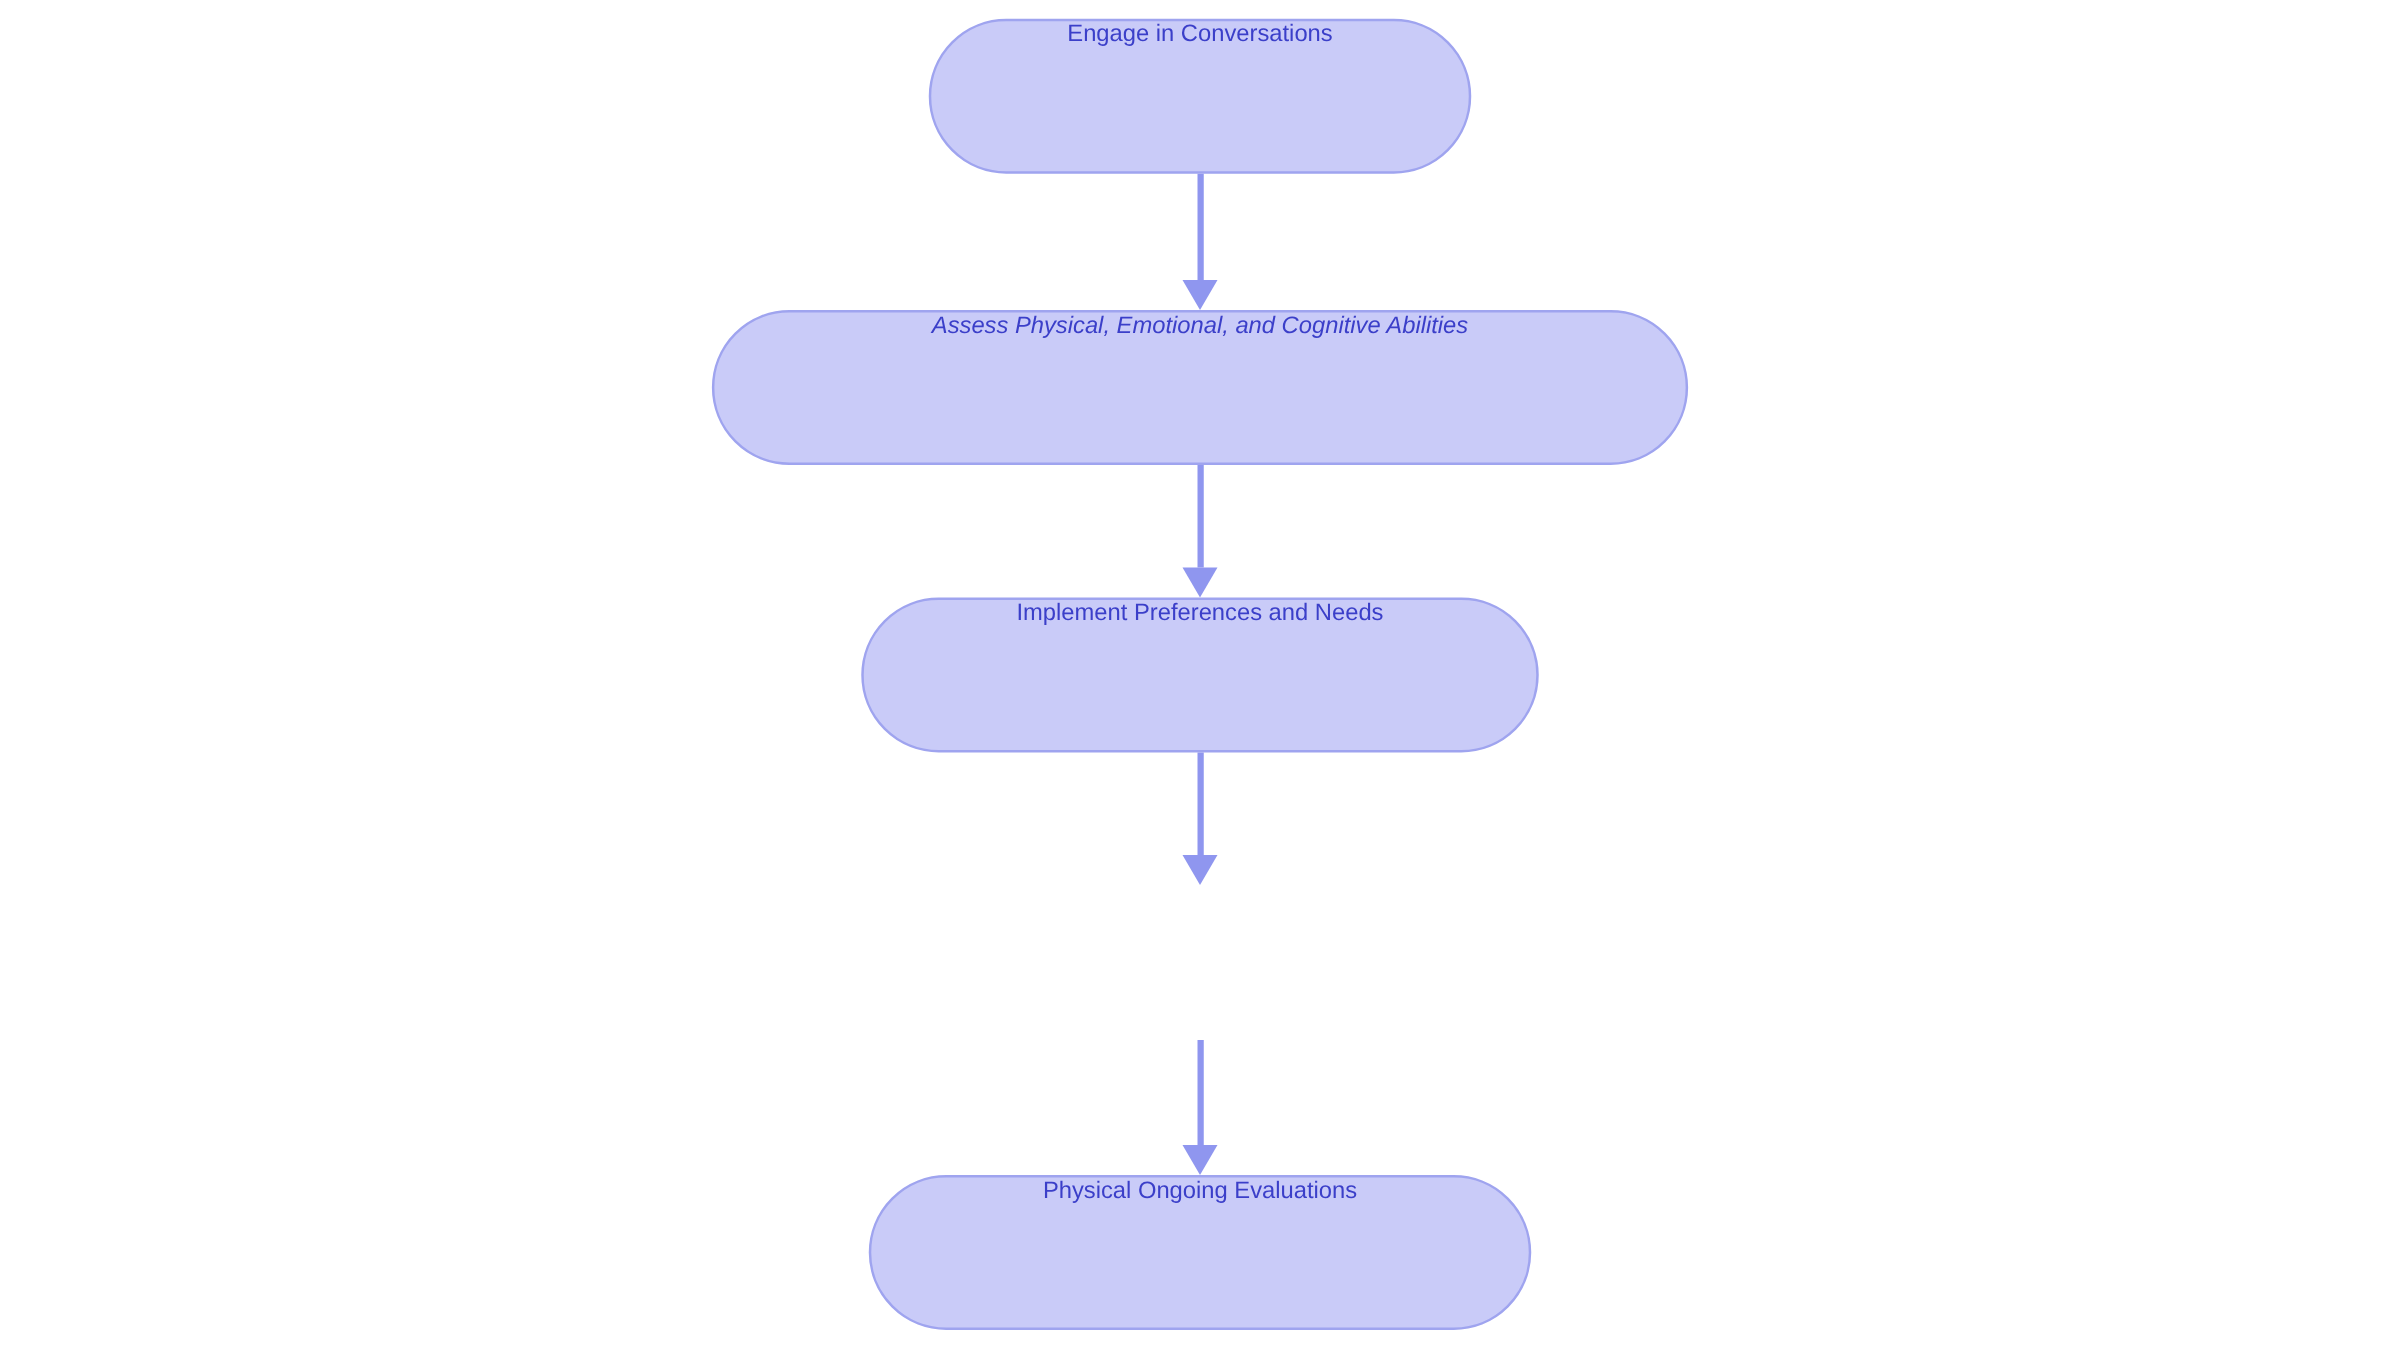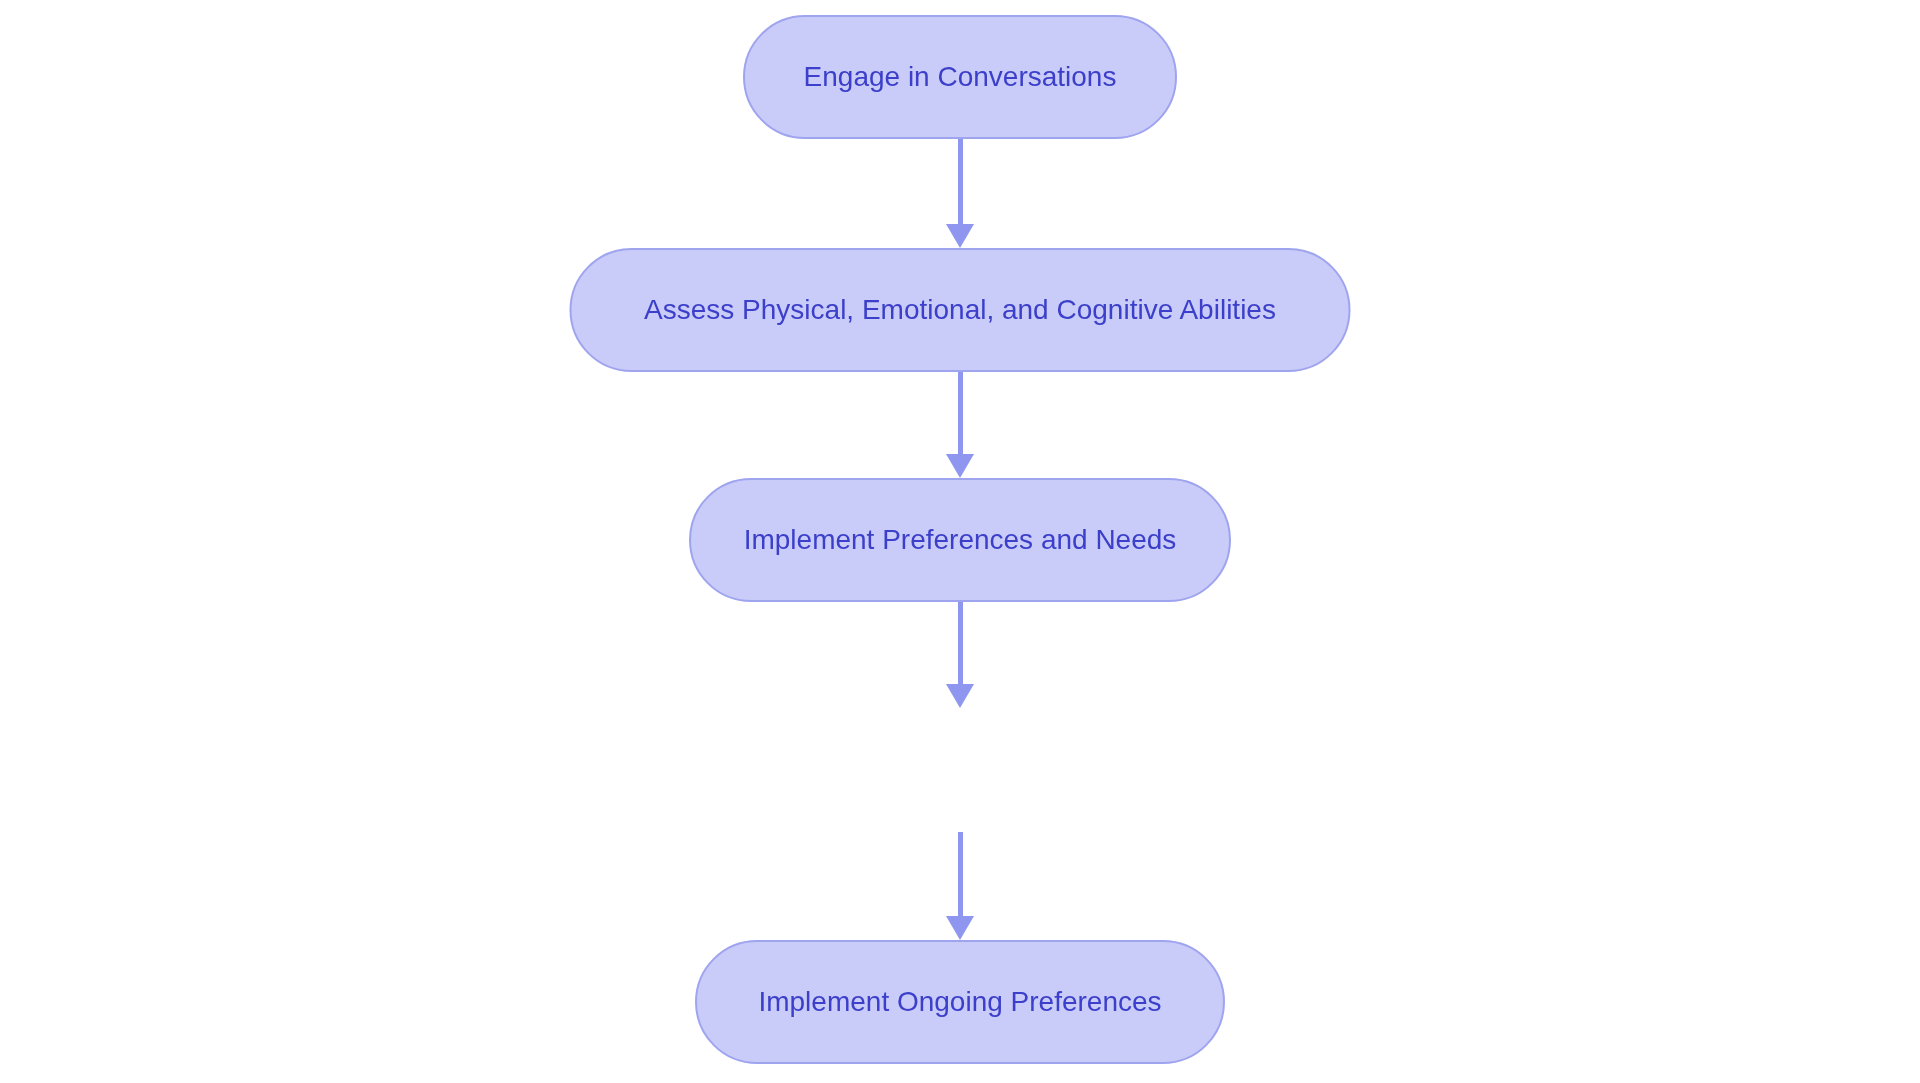--- a/index.html
+++ b/index.html
@@ -18,30 +18,30 @@
   .node {
     position: absolute;
     left: 50%;
     transform: translateX(-50%);
     height: 124px;
     border-radius: 62px;
     background: #c9cbf8;
     border: 2px solid #9fa4ef;
     box-sizing: border-box;
     display: flex;
-    align-items: center;
+    align-items: flex-start;
     justify-content: center;
     color: #3b3fc9;
-    font-size: 28px;
+    font-size: 19px;
     white-space: nowrap;
     text-align: center;
   }
   .node .label { padding: 0 30px; }
   .n1 { top: 15px;  width: 434px; }
-  .n2 { top: 248px; width: 781px; }
+  .n2 { top: 248px; width: 781px; font-style: italic; }
   .n3 { top: 478px; width: 542px; }
   .n4 { top: 708px; width: 318px; }
   .n5 { top: 940px; width: 530px; }
 
   .connector {
     position: absolute;
     left: 50%;
     transform: translateX(-50%);
     width: 28px;
     display: flex;
@@ -97,16 +97,16 @@
     <div class="head"></div>
   </div>
 
 
   <div class="connector c4">
     <div class="shaft"></div>
     <div class="head"></div>
   </div>
 
   <div class="node n5">
-    <span class="label">Implement Ongoing Preferences</span>
+    <span class="label">Physical Ongoing Evaluations</span>
   </div>
 
 </div>
 
 </body></html>

